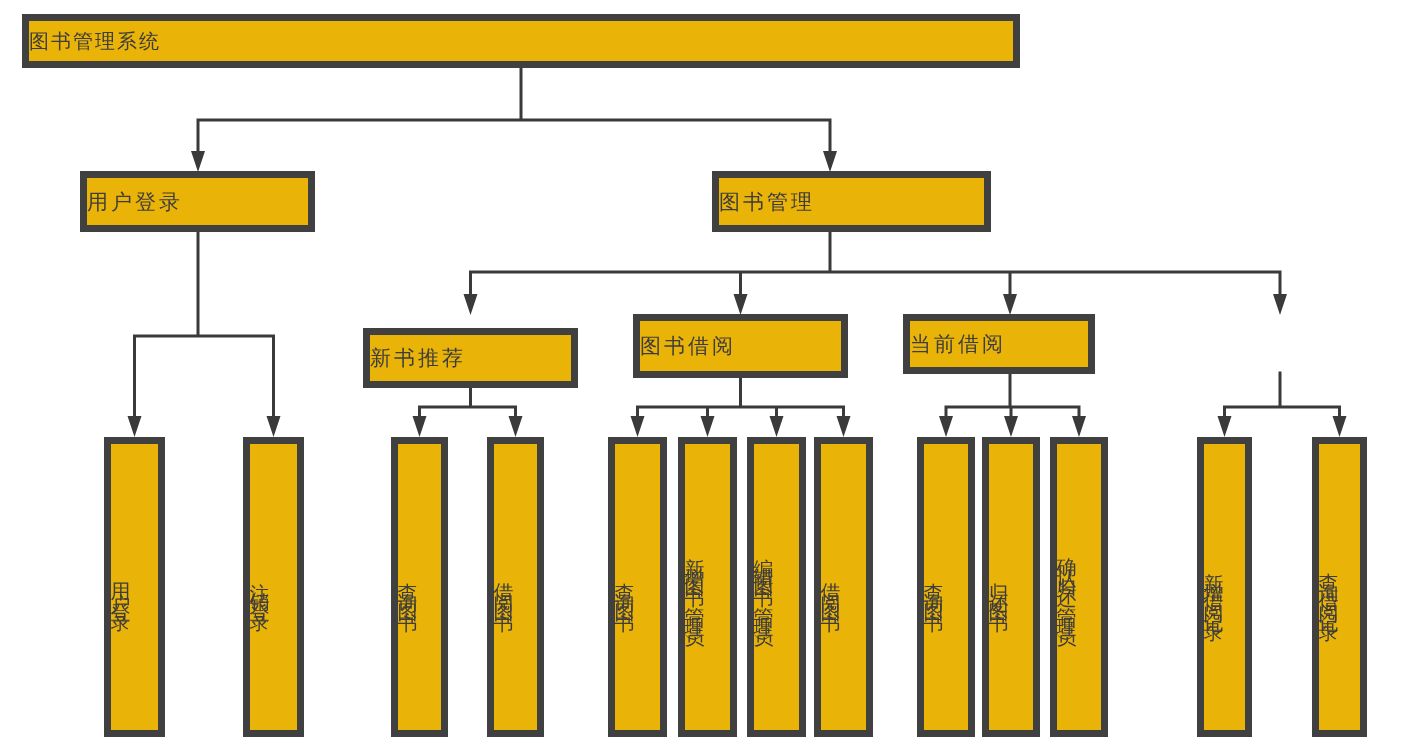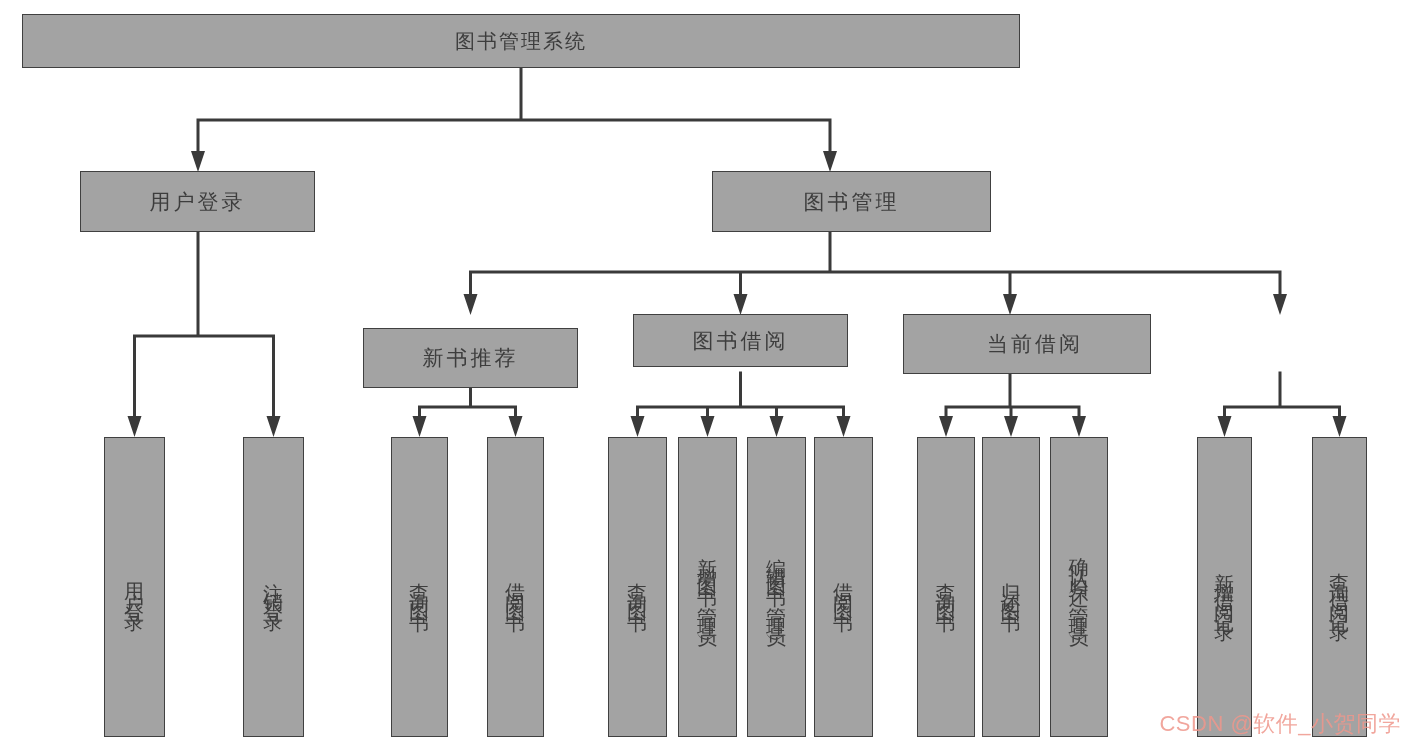--- a/index.html
+++ b/index.html
@@ -23,25 +23,24 @@
     stroke-width: 3;
     stroke-linecap: square;
   }
   svg.connectors path.ar {
     fill: #3a3a3a;
     stroke: none;
   }
   .box {
     position: absolute;
     box-sizing: border-box;
-    background: #a3a3a3;
-    border: 1px solid #404040;
+    background: #eab308;
+    border: 7px solid #404040;
     display: flex;
     align-items: center;
-    justify-content: center;
     text-align: center;
   }
   .h-label {
     font-size: 21px;
     letter-spacing: 3px;
     white-space: nowrap;
     color: #3d3d3d;
   }
   .root-label {
     font-size: 20px;
@@ -110,24 +109,24 @@
   <div class="box" style="left:80px; top:171px; width:235px; height:61px;">
     <span class="h-label">用户登录</span>
   </div>
   <div class="box" style="left:712px; top:171px; width:279px; height:61px;">
     <span class="h-label">图书管理</span>
   </div>
 
   <div class="box" style="left:363px; top:314px; width:215px; height:60px;margin-top:14px;">
     <span class="h-label">新书推荐</span>
   </div>
-  <div class="box" style="left:633px; top:314px; width:215px; height:53px;">
+  <div class="box" style="left:633px; top:314px; width:215px; height:64px;">
     <span class="h-label">图书借阅</span>
   </div>
-  <div class="box" style="left:903px; top:314px; width:248px; height:60px;padding-left:16px;">
+  <div class="box" style="left:903px; top:314px; width:192px; height:60px;">
     <span class="h-label">当前借阅</span>
   </div>
 
   <div class="box" style="left:104px; top:437px; width:61px; height:300px;">
     <span class="vtext">用户登录</span>
   </div>
   <div class="box" style="left:243px; top:437px; width:61px; height:300px;">
     <span class="vtext">注销登录</span>
   </div>
 
@@ -161,15 +160,14 @@
     <span class="vtext">确认归还（管理员）</span>
   </div>
 
   <div class="box" style="left:1197px; top:437px; width:55px; height:300px;">
     <span class="vtext">新增借阅记录</span>
   </div>
   <div class="box" style="left:1312px; top:437px; width:55px; height:300px;">
     <span class="vtext">查询借阅记录</span>
   </div>
 
-  <div class="watermark">CSDN @软件_小贺同学</div>
 
 </div>
 
 </body></html>

